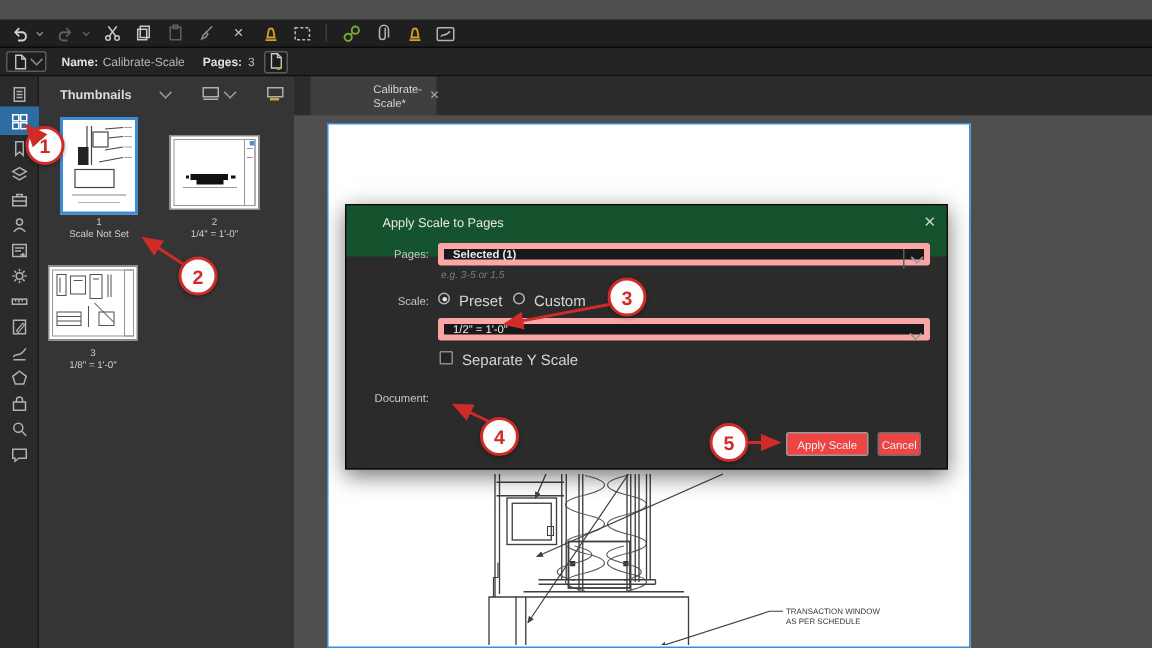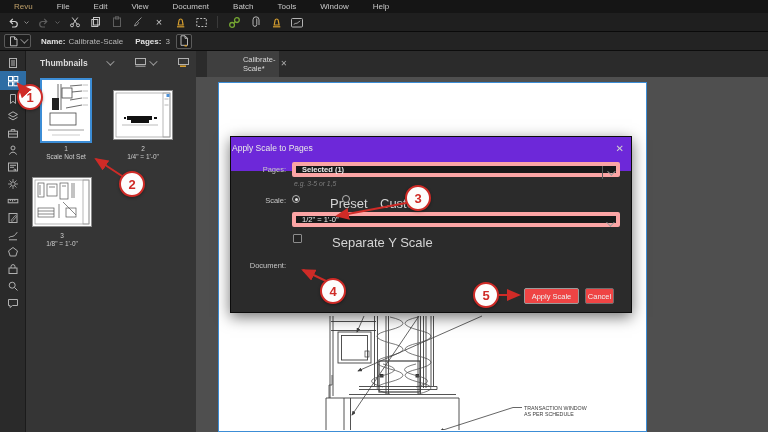--- a/index.html
+++ b/index.html
@@ -50,78 +50,67 @@
     transform:rotate(45deg) translateY(-2px); display:inline-block; }
   .tp-tool { display:flex; align-items:center; gap:2px; margin-left:4px; }
 
   .thumb { position:absolute; background:#ffffff; }
   .thumb.selected { border:2px solid #3c8dd6; }
   .thumb.plain { border:1px solid #8a8a8a; }
   .tlabel { position:absolute; font-size:6.5px; color:#cfcfcf; text-align:center; }
 
   
   .tabbar { position:absolute; left:196px; top:51px; width:572px; height:26px; background:#2b2b2b; }
-  .tab { position:absolute; left:11px; top:0; width:72px; height:26px; background:#3f3f3f;
+  .tab { position:absolute; left:11px; top:0; width:84px; height:26px; background:#3f3f3f;
     display:flex; align-items:center; justify-content:center; gap:5px;padding-left:44px; }
   .tab-label { font-size:7.5px; color:#d8d8d8; }
   .tab-close { font-size:8px; color:#a8a8a8; line-height:8px; }
   .viewport { position:absolute; left:196px; top:77px; width:572px; height:355px; background:#4f4f4f; }
   .page { position:absolute; left:22px; top:5px; width:429px; height:350px;
     background:#ffffff; border:1.5px solid #3c8dd6; }
   .page svg { position:absolute; left:0; top:0; }
 
   
   .dialog { position:absolute; left:230px; top:136px; width:402px; height:177px;
     background:#2b2b2b; border:1px solid #0c0c0c; box-shadow:0 4px 14px rgba(0,0,0,.55); z-index:5; }
-  .dlg-title { position:absolute; left:0; top:0; width:100%; height:34px; background:#6d28d9;
-    color:#e8e8e8; font-size:8.5px; line-height:22px; padding-left:1px; }
+  .dlg-title { position:absolute; left:0; top:0; width:100%; height:34px; background:#14532d;
+    color:#e8e8e8; font-size:8.5px; line-height:22px; padding-left:24px; }
   .dlg-close { position:absolute; right:7px; top:0; height:22px; display:flex; align-items:center;
     color:#cfcfcf; font-size:10px; }
   .dlg-label { position:absolute; left:8px; width:47px; text-align:right; font-size:7.5px; color:#c7c7c7; }
   .field { position:absolute; left:61px; width:328px; height:15px; background:#191919;
     border:4px solid #fca5a5; border-radius:2px; color:#ececec; font-size:7.5px;
     display:flex; align-items:center; padding-left:6px; }
   .field .fchev { position:absolute; right:4px; top:4px; }
   .field .dropseg { position:absolute; right:0; top:0; width:14px; height:13px;
     border-left:1px solid #5c5c5c; display:flex; align-items:center; justify-content:center; }
   .field.focus { border-color:#2e7bc4; }
   .hint { position:absolute; left:63px; font-size:6.8px; font-style:italic; color:#7d7d7d; }
   .radio { position:absolute; width:8px; height:8px; border:1px solid #b5b5b5; border-radius:50%; background:#2b2b2b; }
   .radio .dot { position:absolute; left:1.5px; top:1.5px; width:3.5px; height:3.5px; border-radius:50%; background:#e6e6e6; }
-  .rlabel { position:absolute; font-size:13px; color:#d5d5d5;margin-left:24px; }
+  .rlabel { position:absolute; font-size:10px; color:#d5d5d5; }
   .checkbox { position:absolute; left:62px; width:9px; height:9px; border:1px solid #8c8c8c;
     border-radius:1px; background:#242424; }
   .btn { position:absolute; height:16px; background:#ef4444; border-radius:2px; color:#efefef;
     font-size:7.5px; display:flex; align-items:center; justify-content:center; }
   .btn.primary { border:1px solid #9b9b9b; }
   .btn.normal { border:1px solid #6f6f6f; }
 
   
   .callout { position:absolute; width:26px; height:26px; border-radius:50%; background:#fdfdfd;
     border:2.5px solid #cf2b27; color:#cf2b27; font-size:13px; font-weight:bold;
     display:flex; align-items:center; justify-content:center; z-index:8;
     box-shadow:0 1px 3px rgba(0,0,0,.35); }
   #arrows { position:absolute; left:0; top:0; z-index:9; pointer-events:none; }
 </style>
 </head>
 <body>
 
 <div id="app">
 
-  <div class="menubar">
-    <span class="mi brand">Revu</span>
-    <span class="mi">File</span>
-    <span class="mi">Edit</span>
-    <span class="mi">View</span>
-    <span class="mi">Document</span>
-    <span class="mi">Batch</span>
-    <span class="mi">Tools</span>
-    <span class="mi">Window</span>
-    <span class="mi">Help</span>
-  </div>
 
   <div class="toolbar">
     <span class="tbtn">
       <svg width="12" height="12" viewBox="0 0 12 12" fill="none" stroke="#d2d2d2" stroke-width="1.2">
         <path d="M3.5,5.5 h4.5 a2.8,2.8 0 0 1 0,5.5 h-3"></path>
           <path d="M5.8,2.8 L3.2,5.5 L5.8,8.2"></path>
         </svg>
       </span>
     <span class="tchev">
       <svg width="7" height="7" viewBox="0 0 7 7" fill="none" stroke="#8a8a8a" stroke-width="1">

